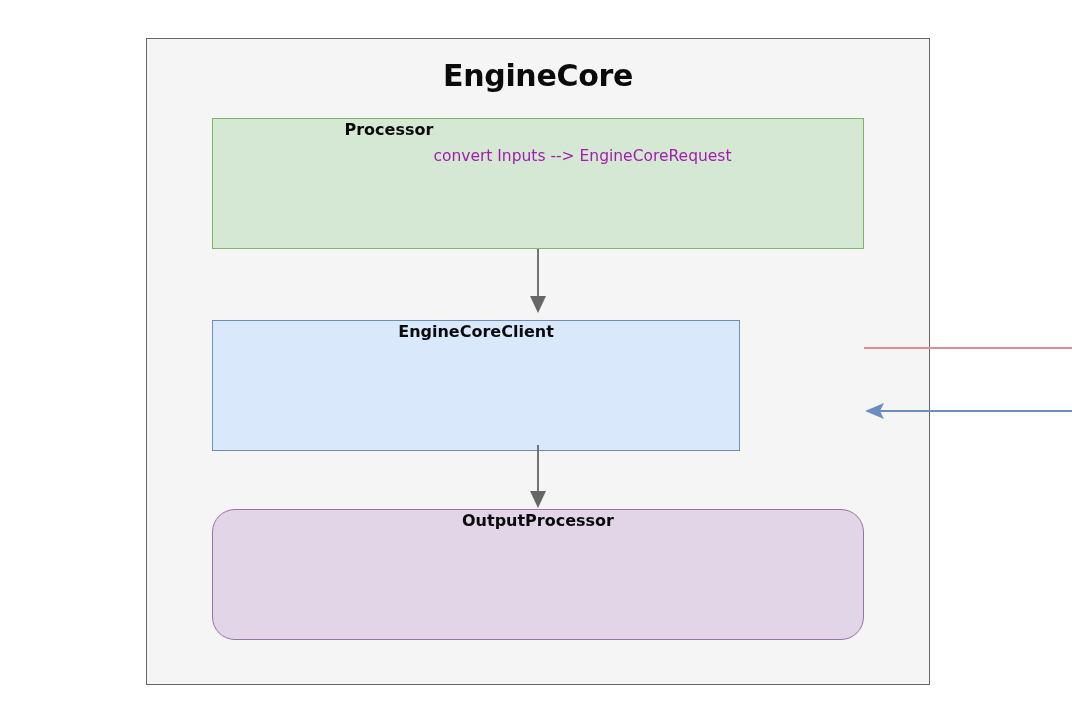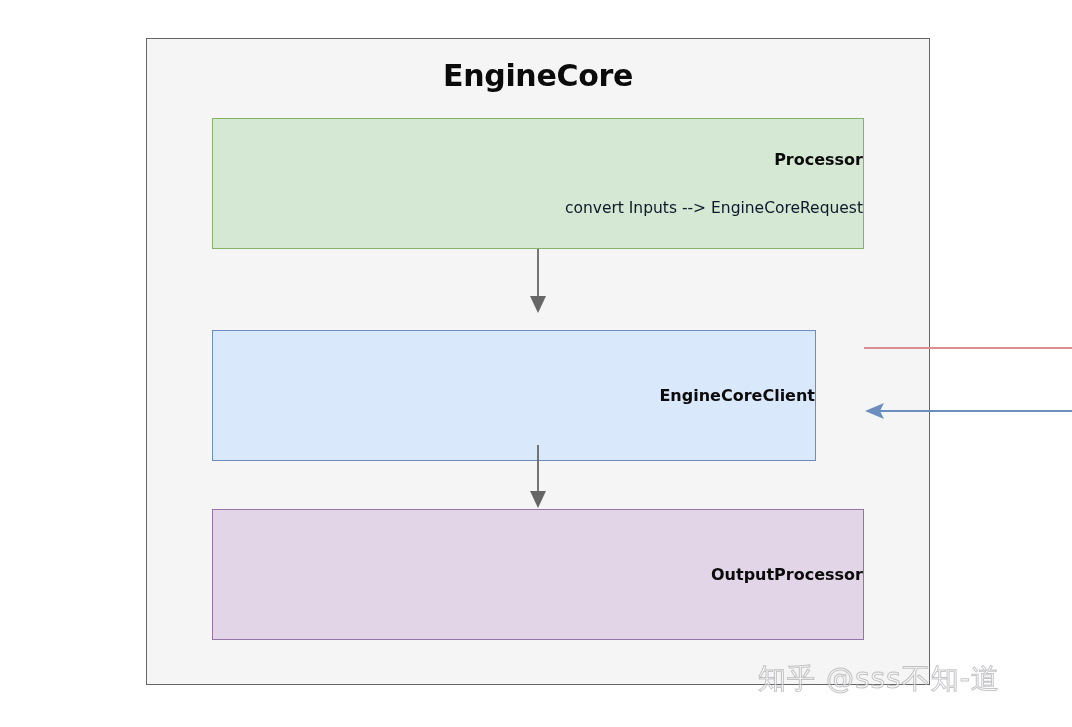--- a/index.html
+++ b/index.html
@@ -47,65 +47,66 @@
     line-height: 42px;
   }
 
   
   .node {
     position: absolute;
     box-sizing: border-box;
     border-width: 1.6px;
     border-style: solid;
     display: flex;
-    flex-direction: column;
-    align-items: flex-end;
+    flex-direction: row;
+    align-items: flex-start;
     justify-content: center;
   }
   .node-title {
     font-family: "DejaVu Sans", sans-serif;
     font-size: 16px;
     font-weight: 700;
     color: #0b0b0b;
     line-height: 22px;
     text-align: center;
   }
   .node-sub {
     font-family: "DejaVu Sans", sans-serif;
     font-size: 15.5px;
     font-weight: 400;
-    color: #0f172a;
+    color: #a21caf;
     line-height: 22px;
     text-align: center;
     margin-top: 26px;
   }
 
   #node-processor {
     left: 212px;
     top: 118px;
     width: 652px;
     height: 131px;
     background: #d5e8d4;
     border-color: #82b366;
   }
   #node-enginecoreclient {
     left: 212px;
-    top: 330px;
-    width: 604px;
+    top: 320px;
+    width: 528px;
     height: 131px;
     background: #dae8fc;
     border-color: #6c8ebf;
   }
   #node-outputprocessor {
     left: 212px;
     top: 509px;
     width: 652px;
     height: 131px;
     background: #e1d5e7;
     border-color: #9673a6;
+    border-radius: 23px;
   }
 
   
   #edges {
     position: absolute;
     left: 0; top: 0;
     width: 1072px;
     height: 727px;
     pointer-events: none;
   }
@@ -163,15 +164,14 @@
     <g>
       <line x1="864" y1="348" x2="1072" y2="348" stroke="#d98f8f" stroke-width="2"></line>
     </g>
 
     <g>
       <line x1="1072" y1="411" x2="880" y2="411" stroke="#6c8ebf" stroke-width="1.8"></line>
       <polygon points="865,411 884,403 880,411 884,419" fill="#6c8ebf"></polygon>
     </g>
   </svg>
 
-  <div id="watermark">知乎 @sss不知-道</div>
 
 </div>
 
 </body></html>

